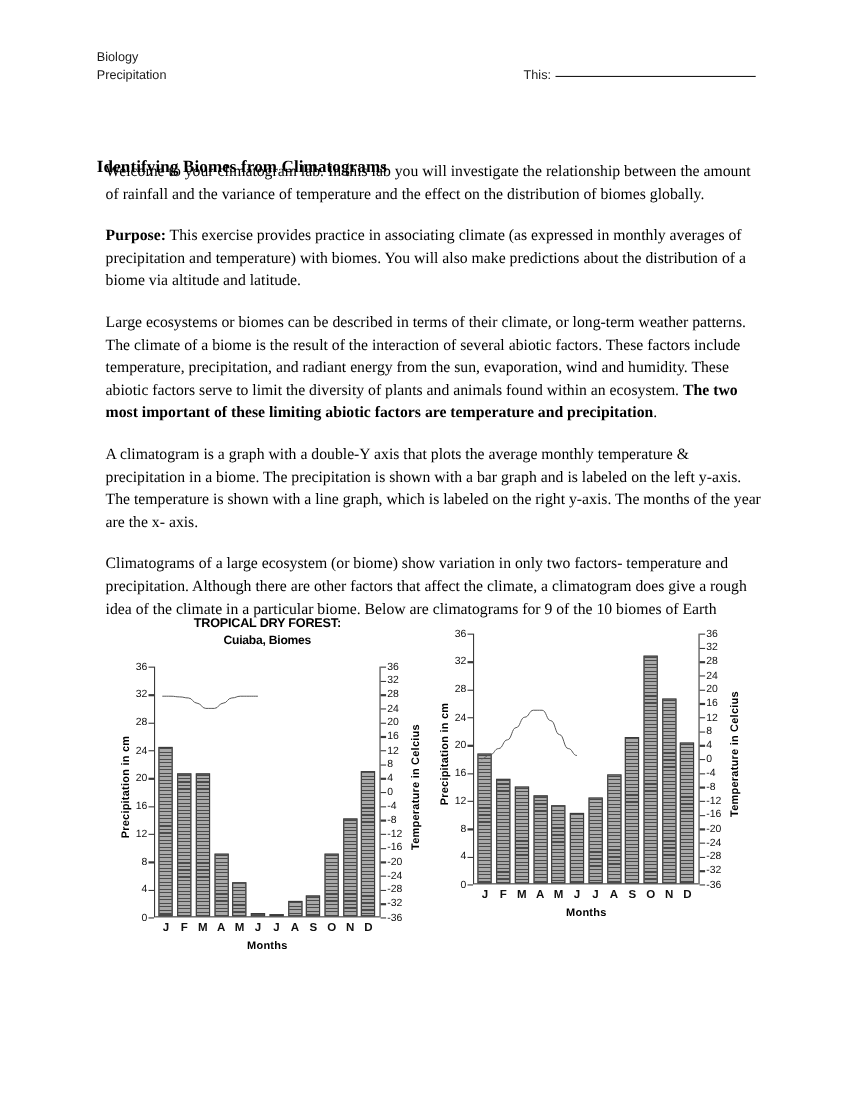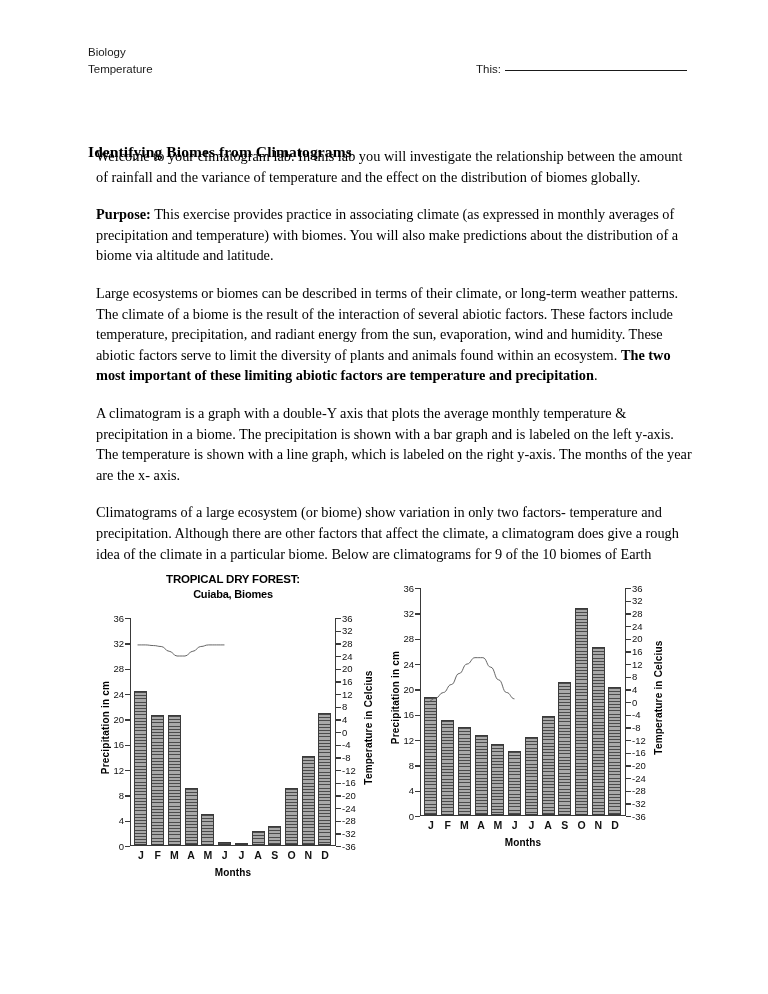--- a/index.html
+++ b/index.html
@@ -80,25 +80,25 @@
   .body-copy p {
     margin: 0 0 17px 0;
   }
   .body-copy p:last-child { margin-bottom: 8px; }
   .body-copy b { font-weight: bold; }
 
   
   .charts {
     position: absolute;
     left: 88px;
-    top: 572px;
+    top: 560px;
     width: 600px;
     height: 340px;
     display: flex;
-    justify-content: flex-start;
+    justify-content: center;
   }
   .chart-block {
     width: 290px;
     position: relative;
     font-family: "Liberation Sans", "DejaVu Sans", sans-serif;
   }
   .chart-title {
     text-align: center;
     font-size: 11.5px;
     font-weight: bold;
@@ -250,21 +250,21 @@
   }
 </style>
 </head>
 <body>
 
 <div class="page">
 
   <div class="header">
     <div class="header-left">
       <div>Biology</div>
-      <div>Temperature</div>
+      <div>Precipitation</div>
     </div>
     <div class="header-name">
       <span>This:</span><span class="name-rule"></span>
     </div>
   </div>
 
   <div class="doc-title">Identifying Biomes from Climatograms</div>
 
   <div class="body-copy" id="body-copy">
       <p><span>Welcome to your climatogram lab. In this lab you will investigate the relationship between the amount of rainfall and the variance of temperature and the effect on the distribution of biomes globally.</span></p>

